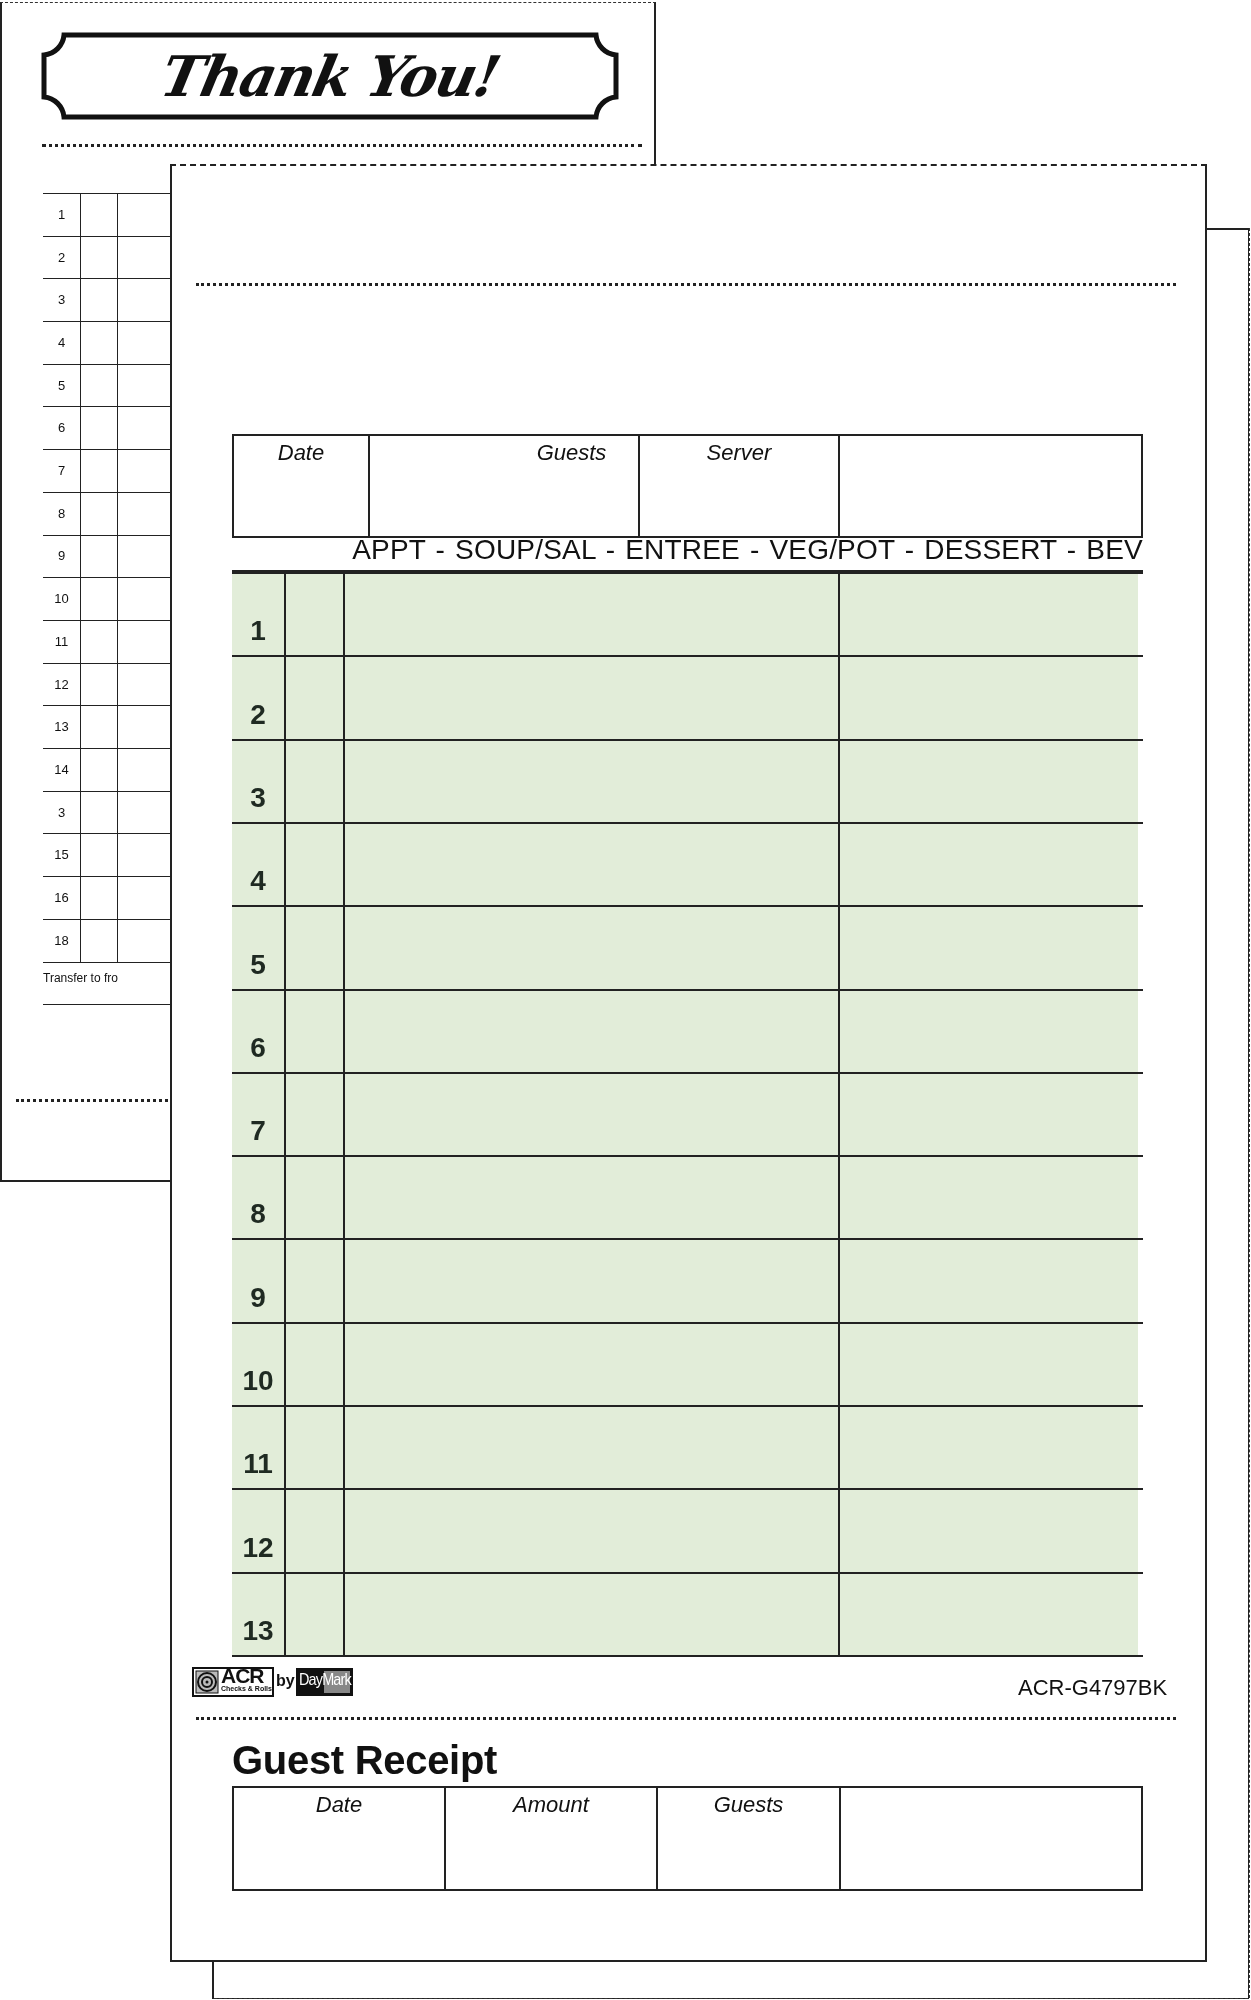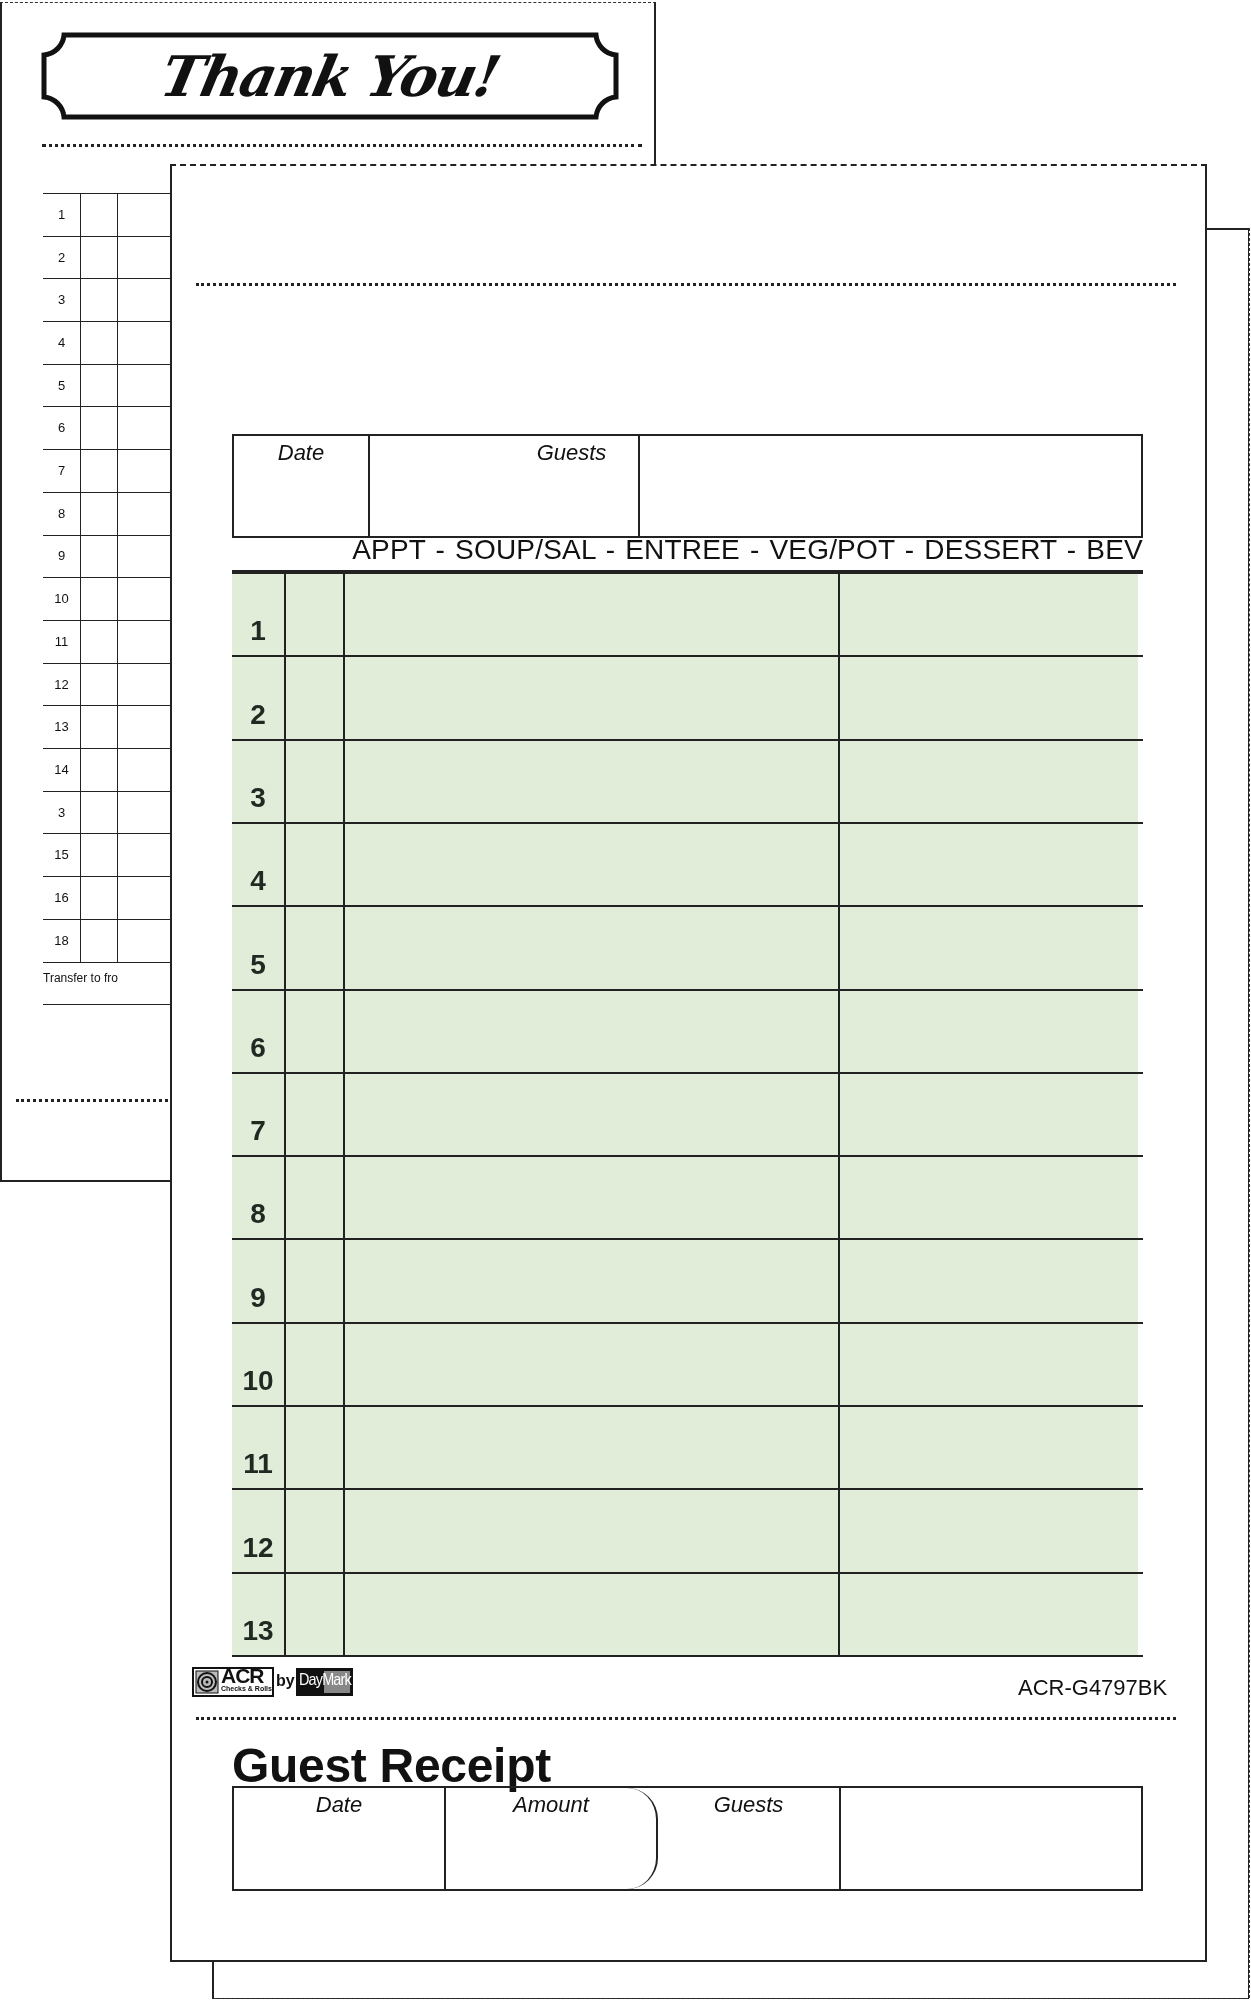--- a/index.html
+++ b/index.html
@@ -37,21 +37,21 @@
 
   #items { left:232px; top:574px; width:911px; height:1083px; }
   #items .green { position:absolute; left:0; top:0; width:906px; height:100%; background:#e2edd9; }
   .item-row { position:absolute; left:0; width:911px; height:83.4px; border-bottom:2px solid #222; box-sizing:border-box; }
   .item-row .num { position:absolute; left:0; width:52px; bottom:8px; text-align:center; font-size:28px; font-weight:bold; color:#1f2a22; }
   .item-col { position:absolute; top:0; height:100%; width:0; border-left:2.5px solid #222; }
 
   #logo { left:192px; top:1667px; width:162px; height:30px; }
   #model-code { left:1018px; top:1675px; font-size:22px; }
 
-  #receipt-title { left:232px; top:1738px; font-size:48px; font-weight:bold; letter-spacing:-0.3px; }
+  #receipt-title { left:232px; top:1738px; font-size:40px; font-weight:bold; letter-spacing:-0.3px; }
 </style>
 </head>
 <body>
 
 <div id="sheet-behind" class="abs">
   <div class="top-edge"></div>
   <div class="right-edge"></div>
   <div class="bottom-edge"></div>
 </div>
 
@@ -130,20 +130,21 @@
 </div>
 
 <div id="sheet-front" class="abs">
   <div class="dots" style="left:24px; top:117px; width:980px;"></div>
   <div class="dots" style="left:24px; top:1551px; width:980px;"></div>
 </div>
 
 <div class="hdr-box abs" style="left:232px; top:434px; width:911px; height:104px;">
   <div class="hdr-cell" style="left:0; width:136px;"><span>Date</span></div>
   <div class="hdr-cell" style="left:271px; width:135px;"><span>Guests</span></div>
+  <div class="hdr-cell" style="left:406px; width:200px;"><span>Server</span></div>
   <div class="hdr-cell" style="left:606px; width:301px;"><span></span></div>
 </div>
 
 <div id="courses" class="abs">APPT  -  SOUP/SAL  -  ENTREE  -  VEG/POT  -  DESSERT  -  BEV</div>
 <div id="courses-line" class="abs"></div>
 
 <div id="items" class="abs">
   <div class="green"></div>
   <div class="item-row" style="top:0px;">
       <span class="num">1</span>
@@ -203,16 +204,16 @@
   <span class="abs" style="left:29px; top:18px; font-size:7px; font-weight:bold;">Checks &amp; Rolls</span>
   <span class="abs" style="left:84px; top:5px; font-size:16px; font-weight:bold;">by</span>
   <span class="abs" style="left:107px; top:3px; font-size:17px; color:#fff; font-family:'Liberation Sans Narrow','Liberation Sans',sans-serif; letter-spacing:-1px; transform:scaleX(0.85); transform-origin:left;">DayMark</span>
 </div>
 
 <div id="model-code" class="abs">ACR-G4797BK</div>
 
 <div id="receipt-title" class="abs">Guest Receipt</div>
 <div class="hdr-box abs" style="left:232px; top:1786px; width:911px; height:105px;">
   <div class="hdr-cell" style="left:0; width:212px;"><span>Date</span></div>
-  <div class="hdr-cell" style="left:212px; width:212px;border-radius:31px;"><span>Amount</span></div>
+  <div class="hdr-cell" style="left:212px; width:212px;"><span>Amount</span></div>
   <div class="hdr-cell" style="left:424px; width:183px;"><span>Guests</span></div>
   <div class="hdr-cell" style="left:607px; width:300px;"><span></span></div>
 </div>
 
 </body></html>

